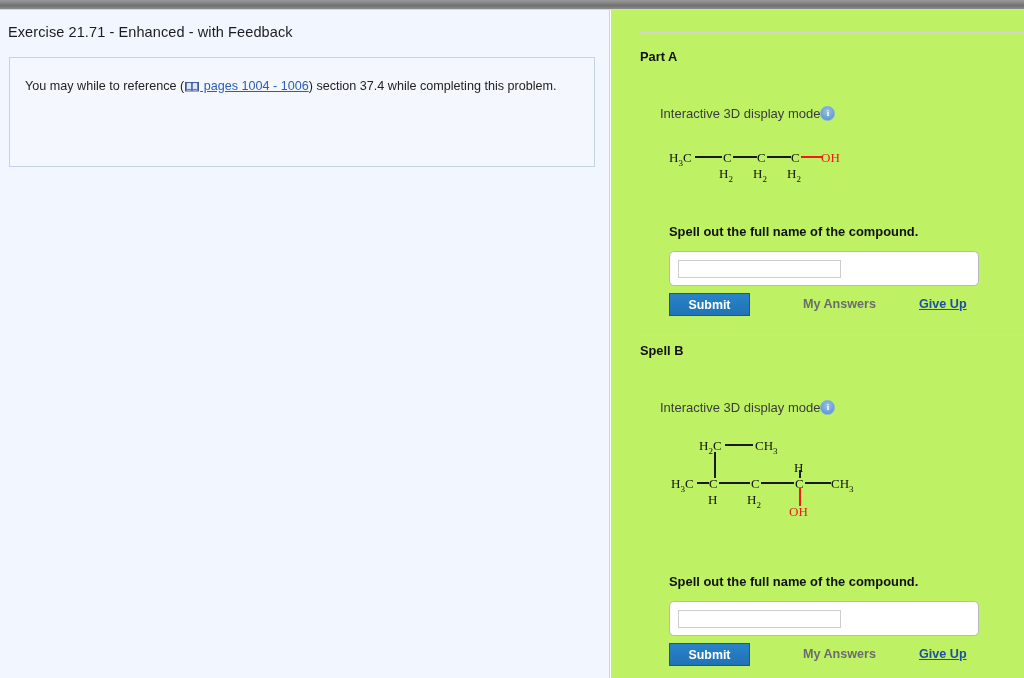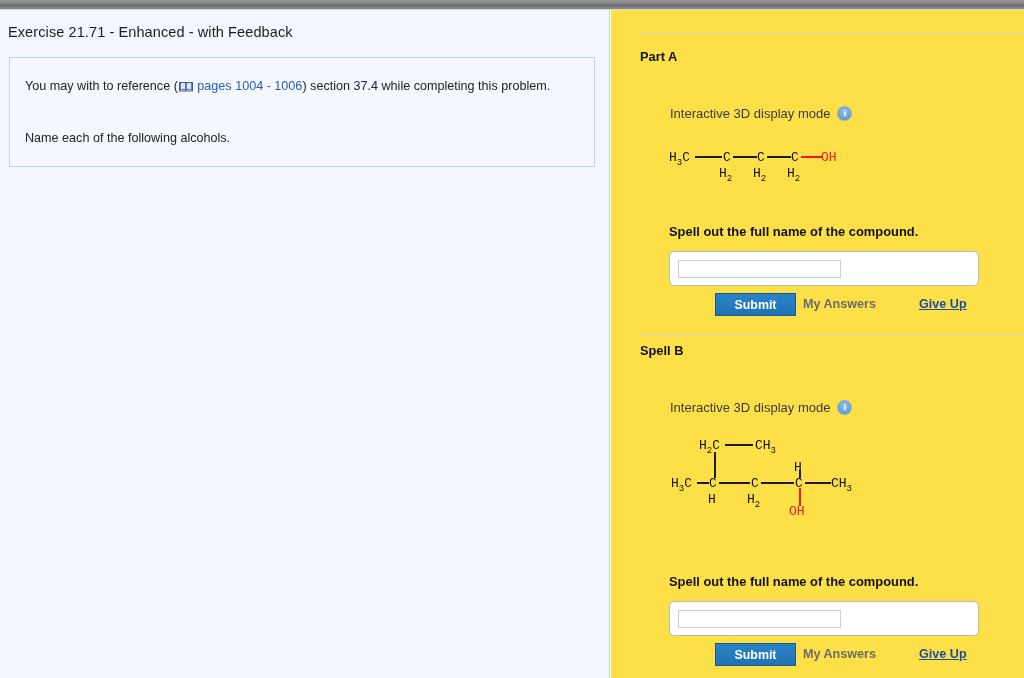--- a/index.html
+++ b/index.html
@@ -38,55 +38,55 @@
     background: #f4f8fe;
     box-sizing: border-box;
   }
   .statement-line {
     position: absolute; left: 15px; font-size: 12.6px; color: #222; line-height: 17px;
   }
   .stmt-a { top: 20px; width: 556px; }
   .stmt-b { top: 72px; }
   .book-icon { display: inline-block; vertical-align: -2px; margin: 0 1px 0 1px; }
   .ref-link {
-    color: #2a5cb8; cursor: pointer;
+    color: #2a5cb8; text-decoration: underline; cursor: pointer;
   }
 
   
   .right-panel {
     position: absolute; left: 611px; top: 10px;
-    width: 413px; height: 668px; background: #fde047;
+    width: 413px; height: 668px; background: #bef264;
   }
   .hr {
     position: absolute; left: 29px; width: 384px; height: 1px;
     background: #d4d4d4;
   }
   .part-label {
     position: absolute; left: 29px;
     font-size: 12.8px; font-weight: bold; color: #111;
   }
   .mode-row {
-    position: absolute; left: 59px;
+    position: absolute; left: 49px;
     font-size: 13px; color: #3b3b3b;
-    display: flex; align-items: center; gap: 7px;
+    display: flex; align-items: center; 
   }
   .info-icon {
     width: 13px; height: 13px; border-radius: 50%;
     background: radial-gradient(circle at 50% 35%, #9dc3e6 0%, #6fa5d8 55%, #4f8bc4 100%);
     border: 1px solid #86aed3;
     display: inline-flex; align-items: center; justify-content: center;
     color: #fff; font-size: 9px; font-weight: bold; font-family: "Liberation Serif", serif;
     line-height: 1;
   }
 
   
   .molecule { position: absolute; }
   .atom {
     position: absolute; font-size: 13px; color: #111;
-    font-family: Liberation Mono, monospace; white-space: nowrap;
+    font-family: Liberation Serif, serif; white-space: nowrap;
   }
   .atom sub { font-size: 9px; }
   .atom.red { color: #ee1b1b; }
   .bond { position: absolute; background: #1a1a1a; }
   .bond.h { height: 2px; }
   .bond.v { width: 2px; }
   .bond.red { background: #ee1b1b; }
 
   
   .question {
@@ -107,21 +107,21 @@
     font-family: "Liberation Sans", sans-serif;
     outline: none; padding: 0 3px;
   }
   .submit-btn {
     position: absolute; left: 58px;
     width: 81px; height: 23px;
     background: linear-gradient(to bottom, #2a83c8 0%, #1f72b5 100%);
     border: 1px solid #19598f;
     color: #fff; font-size: 12.4px; font-weight: bold;
     font-family: "Liberation Sans", sans-serif;
-    cursor: pointer; padding: 0; margin-left: 46px;
+    cursor: pointer; padding: 0;
   }
   .my-answers {
     position: absolute; font-size: 12.6px; font-weight: bold; color: #6c6c6c;
     cursor: pointer;
   }
   .give-up {
     position: absolute; font-size: 12.6px; font-weight: bold; color: #1e4fa3;
     text-decoration: underline; cursor: pointer;
   }
 </style>
@@ -131,28 +131,27 @@
 <div id="app">
 
   <div class="topbar"></div>
 
   <div class="left-panel">
 
     <div class="exercise-title">Exercise 21.71 - Enhanced - with Feedback</div>
 
     <div class="statement-box">
       <div class="statement-line stmt-a">
-        <span>You may with to reference (</span><span class="book-icon"><svg width="14" height="11" viewBox="0 0 14 11">
+        <span>You may while to reference (</span><span class="book-icon"><svg width="14" height="11" viewBox="0 0 14 11">
             <rect x="0.5" y="1.5" width="13" height="8.5" fill="#ffffff" stroke="#3a5a9a" stroke-width="1"></rect>
             <path d="M7 2.5 C5.5 1.2 2.8 1.2 1.3 2.2 L1.3 9 C2.8 8.1 5.5 8.1 7 9.3 Z" fill="#dfe8f7" stroke="#3a5a9a" stroke-width="0.9"></path>
             <path d="M7 2.5 C8.5 1.2 11.2 1.2 12.7 2.2 L12.7 9 C11.2 8.1 8.5 8.1 7 9.3 Z" fill="#dfe8f7" stroke="#3a5a9a" stroke-width="0.9"></path>
             <line x1="7" y1="2.5" x2="7" y2="9.3" stroke="#3a5a9a" stroke-width="0.9"></line>
           </svg></span><span class="ref-link"> pages 1004 - 1006</span><span>) section 37.4 while completing this problem.</span>
       </div>
-      <div class="statement-line stmt-b">Name each of the following alcohols.</div>
     </div>
   </div>
 
   <div class="right-panel">
 
     <div class="hr" style="top:22px;"></div>
     <div class="part-label" style="top:39px;">Part A</div>
 
     <div class="mode-row" style="top:96px;">
       <span>Interactive 3D display mode</span>

